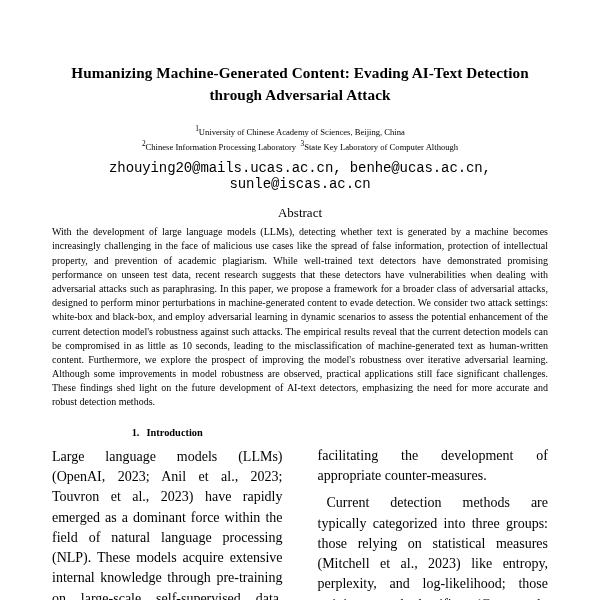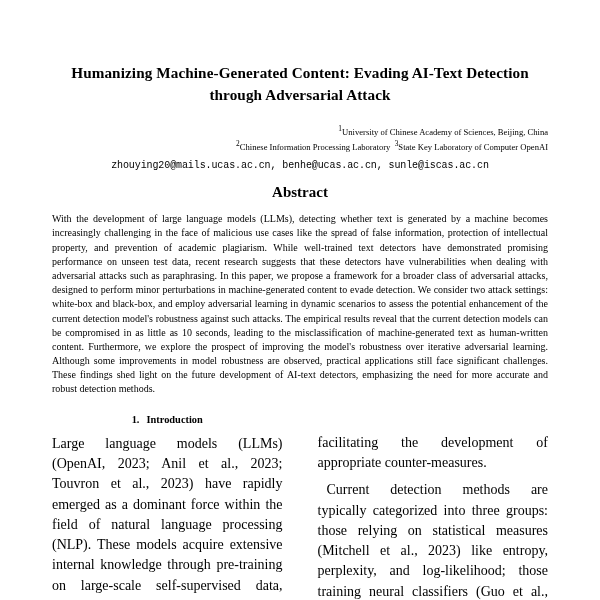--- a/index.html
+++ b/index.html
@@ -38,37 +38,37 @@
     font-size: 11.4px;
     font-weight: bold;
     margin: 0 0 7px 0;
   }
   .authors sup, .affil sup {
     font-size: 7.4px;
     font-weight: normal;
     vertical-align: super;
   }
   .affil {
-    text-align: right;
+    text-align: center;
     font-size: 8.6px;
     line-height: 1.48;
     margin: 0;
   }
   .emails {
     text-align: center;
     font-family: "Liberation Mono", monospace;
-    font-size: 10px;
+    font-size: 14px;
     margin: 7px 0 0 0;
     letter-spacing: -0.1px;
   }
   .abstract-head {
     text-align: center;
-    font-size: 15px;
-    font-weight: bold;
-    margin: 13px 0 11px 0;
+    font-size: 13px;
+    font-weight: normal;
+    margin: 13px 0 4px 0;
   }
   .abstract-body {
     font-size: 10px;
     line-height: 1.42;
     text-align: justify;
     margin: 0;
   }
   .keywords {
     font-size: 7.8px;
     line-height: 1.4;
@@ -120,21 +120,21 @@
   <div class="inner">
 
     <h1 class="title">Humanizing Machine-Generated Content: Evading AI-Text Detection through Adversarial Attack</h1>
 
 
     <div class="affil">
       <div>
         <sup>1</sup><span>University of Chinese Academy of Sciences, Beijing, China</span>
       </div>
       <div>
-        <sup>2</sup><span>Chinese Information Processing Laboratory</span>&nbsp;&nbsp;<sup>3</sup><span>State Key Laboratory of Computer OpenAI</span>
+        <sup>2</sup><span>Chinese Information Processing Laboratory</span>&nbsp;&nbsp;<sup>3</sup><span>State Key Laboratory of Computer Although</span>
       </div>
     </div>
 
     <div class="emails">zhouying20@mails.ucas.ac.cn,  benhe@ucas.ac.cn,  sunle@iscas.ac.cn</div>
 
     <div class="abstract-head">Abstract</div>
     <p class="abstract-body">With the development of large language models (LLMs), detecting whether text is generated by a machine becomes increasingly challenging in the face of malicious use cases like the spread of false information, protection of intellectual property, and prevention of academic plagiarism. While well-trained text detectors have demonstrated promising performance on unseen test data, recent research suggests that these detectors have vulnerabilities when dealing with adversarial attacks such as paraphrasing. In this paper, we propose a framework for a broader class of adversarial attacks, designed to perform minor perturbations in machine-generated content to evade detection. We consider two attack settings: white-box and black-box, and employ adversarial learning in dynamic scenarios to assess the potential enhancement of the current detection model's robustness against such attacks. The empirical results reveal that the current detection models can be compromised in as little as 10 seconds, leading to the misclassification of machine-generated text as human-written content. Furthermore, we explore the prospect of improving the model's robustness over iterative adversarial learning. Although some improvements in model robustness are observed, practical applications still face significant challenges. These findings shed light on the future development of AI-text detectors, emphasizing the need for more accurate and robust detection methods.</p>
 
 
     <div class="columns">

